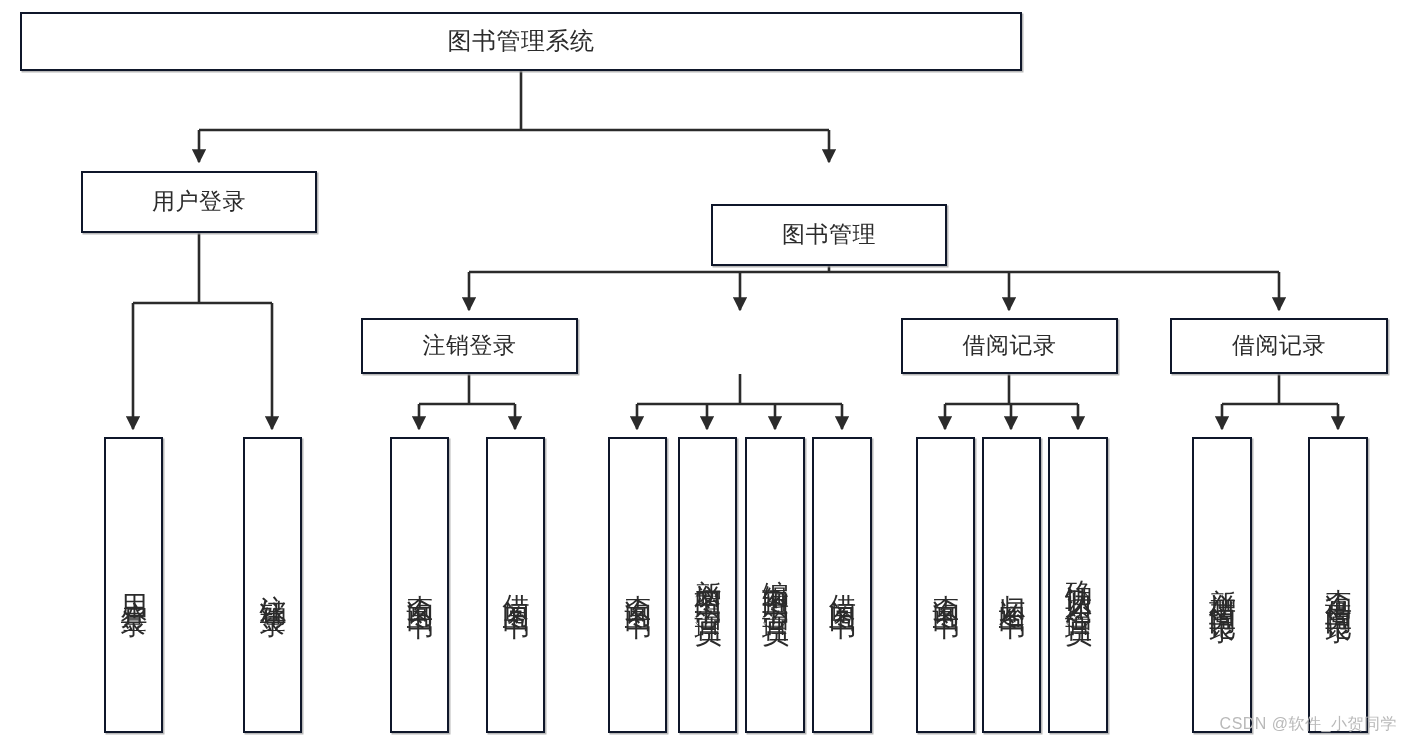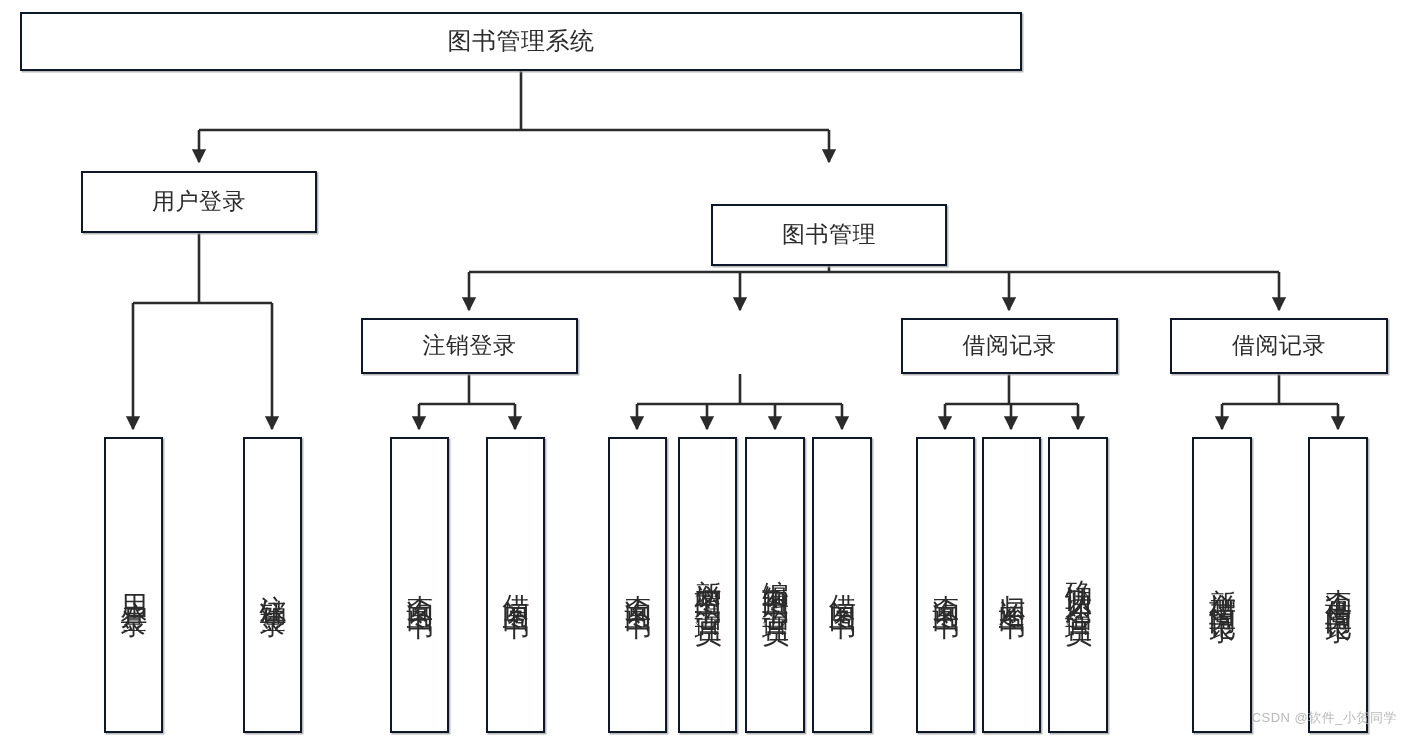--- a/index.html
+++ b/index.html
@@ -62,22 +62,22 @@
     text-orientation: upright;
     font-size: 27px;
     line-height: 1.0;
     letter-spacing: 6px;
     white-space: nowrap;
     text-align: center;
   }
   .watermark {
     position: absolute;
     right: 8px;
-    bottom: 20px;
-    font-size: 13px;
+    bottom: 12px;
+    font-size: 16px;
     color: #b9b9b9;
     letter-spacing: 0.5px;
     z-index: 5;
     white-space: nowrap;
   }
 </style>
 </head>
 <body>
 
 <div id="canvas">

